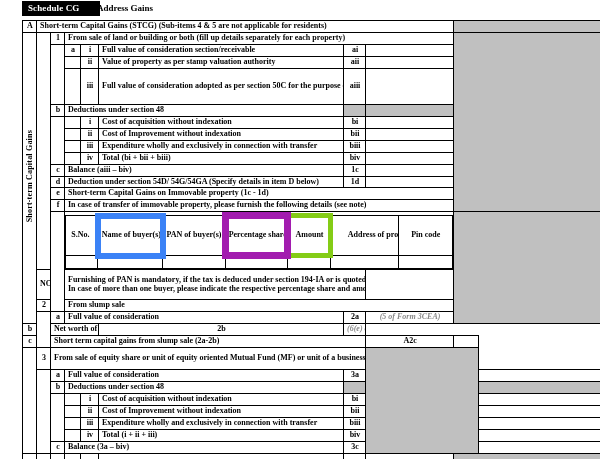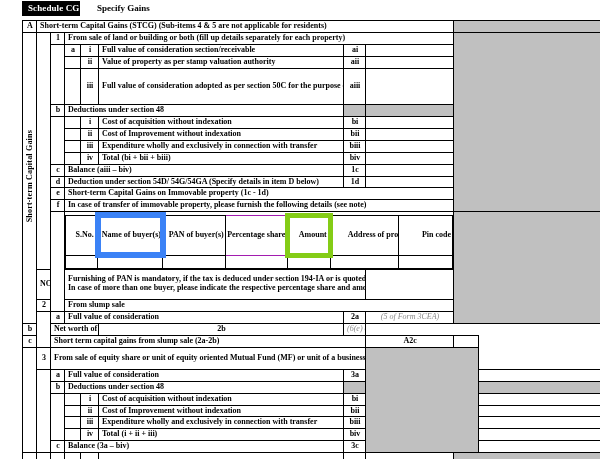--- a/index.html
+++ b/index.html
@@ -7,21 +7,21 @@
     width:600px;height:459px;overflow:hidden;
     font-family:"Liberation Serif", serif;
     color:#000;
     -webkit-font-smoothing:none;
   }
   .page{position:relative;width:600px;height:459px;}
 
   
   .schedhead{position:absolute;left:0;top:0;width:600px;height:20px;}
   .schedtag{
-    position:absolute;left:22px;top:1px;width:58px;height:15px;
+    position:absolute;left:22px;top:1px;width:78px;height:15px;
     background:#000;color:#fff;font-weight:bold;font-size:9px;
     line-height:15px;padding-left:6px;letter-spacing:.1px;
     box-sizing:border-box;white-space:nowrap;overflow:hidden;
   }
   .schedtitle{
     position:absolute;left:97px;top:1px;height:15px;line-height:15px;
     font-weight:bold;font-size:9px;
   }
 
   
@@ -51,34 +51,34 @@
     width:14px;padding:0;text-align:center;vertical-align:middle;
   }
   td.vert .rot{
     writing-mode:vertical-rl;
     transform:rotate(180deg);
     font-weight:bold;font-size:8px;white-space:nowrap;
     letter-spacing:.2px;
     display:inline-block;
   }
   
-  .ref{color:#8a8a8a;font-style:italic;font-weight:normal;text-align:center;display:block;}
+  .ref{color:#8a8a8a;font-style:italic;font-weight:bold;text-align:center;display:block;}
   
   .noteb{font-weight:bold;font-size:8px;text-align:center;white-space:nowrap;}
   .notetxt{font-size:8px;font-weight:bold;line-height:1.28;white-space:normal;}
-  .hdrcell{text-align:right;font-weight:bold;font-size:8px;}
+  .hdrcell{text-align:center;font-weight:bold;font-size:8px;}
 </style>
 </head>
 <body>
 
 <div class="page">
 
   <div class="schedhead">
     <div class="schedtag">Schedule CG</div>
-    <div class="schedtitle">Specify Gains</div>
+    <div class="schedtitle">Address Gains</div>
   </div>
 
   <table class="grid">
     <colgroup>
       <col style="width:14px">
       <col style="width:14px">
       <col style="width:14px">
       <col style="width:16px">
       <col style="width:18px">
       <col style="width:245px">
@@ -203,21 +203,21 @@
             <col style="width:62px">
                 <col style="width:42px">
                 <col style="width:68px">
                 <col style="width:53px">
           </colgroup>
           <tbody>
                 <tr>
             <td class="hdrcell" style="border:1px solid #000;padding:1px">S.No.</td>
             <td class="hdrcell" style="border:6px solid #3b82f6;padding:1px">Name of buyer(s)</td>
             <td class="hdrcell" style="border:1px solid #000;padding:1px">PAN of buyer(s)</td>
-            <td class="hdrcell" style="border:1px solid #a21caf;padding:0">Percentage share</td>
+            <td class="hdrcell" style="border:7px solid #a21caf;padding:0">Percentage share</td>
             <td class="hdrcell" style="border:5px solid #84cc16;padding:1px">Amount</td>
             <td class="hdrcell" style="border:1px solid #000;padding:15px">Address of property</td>
             <td class="hdrcell" style="border:1px solid #000;padding:1px">Pin code</td>
           </tr>
           <tr style="height:13px">
             <td style="border:1px solid #000"></td>
             <td style="border:1px solid #000"></td>
             <td style="border:1px solid #000"></td>
             <td style="border:1px solid #000"></td>
             <td style="border:1px solid #000"></td>

